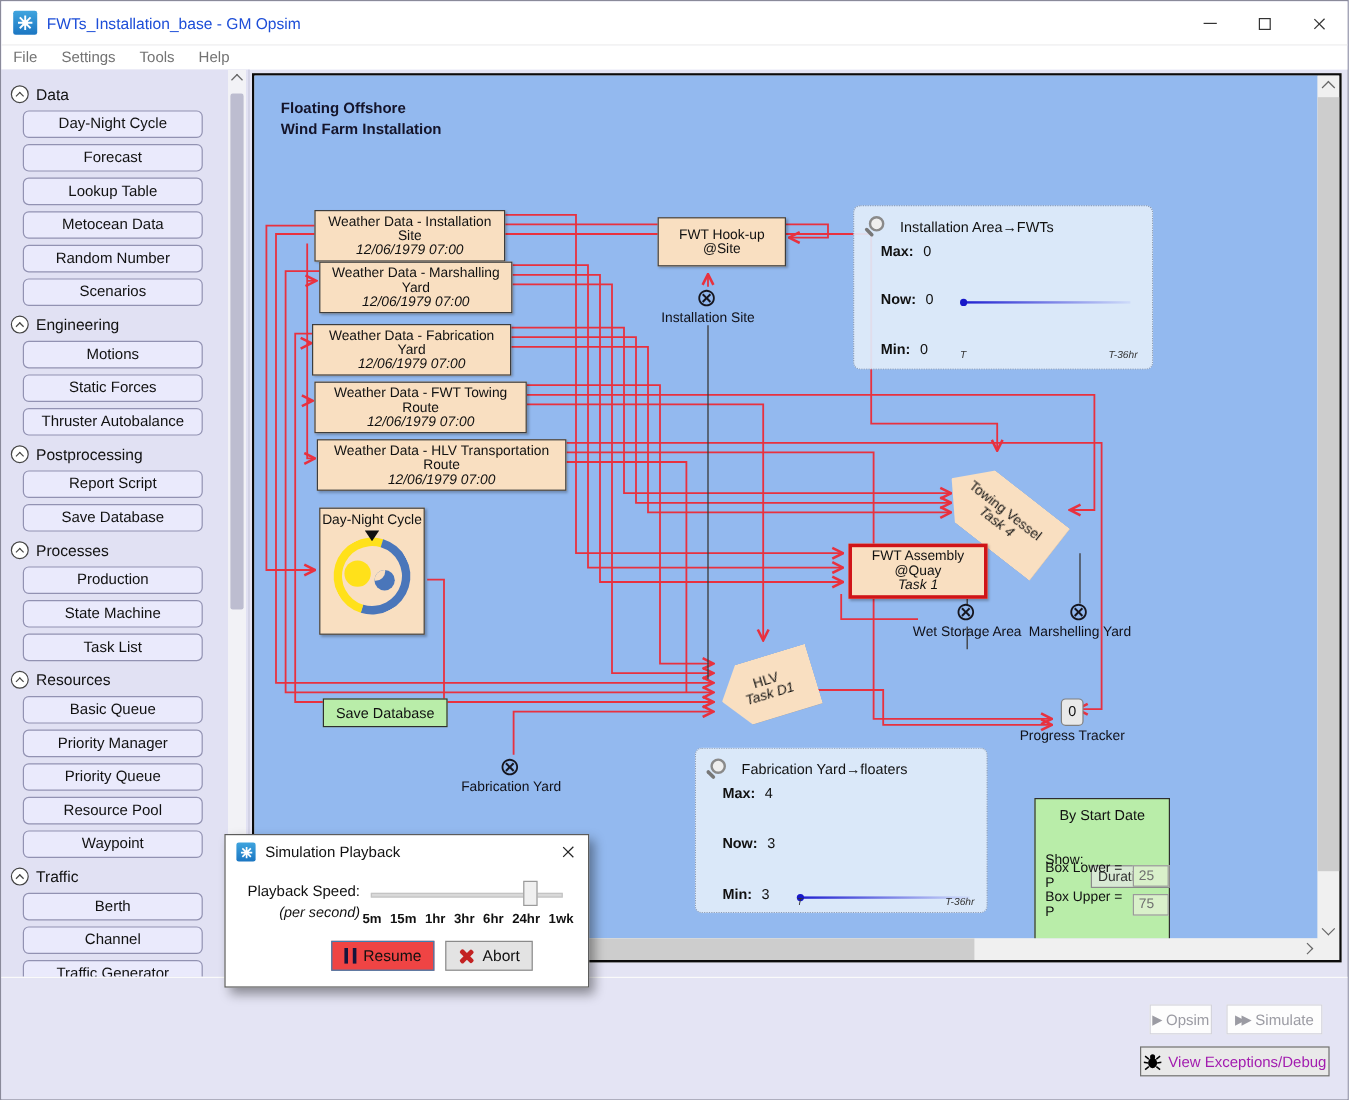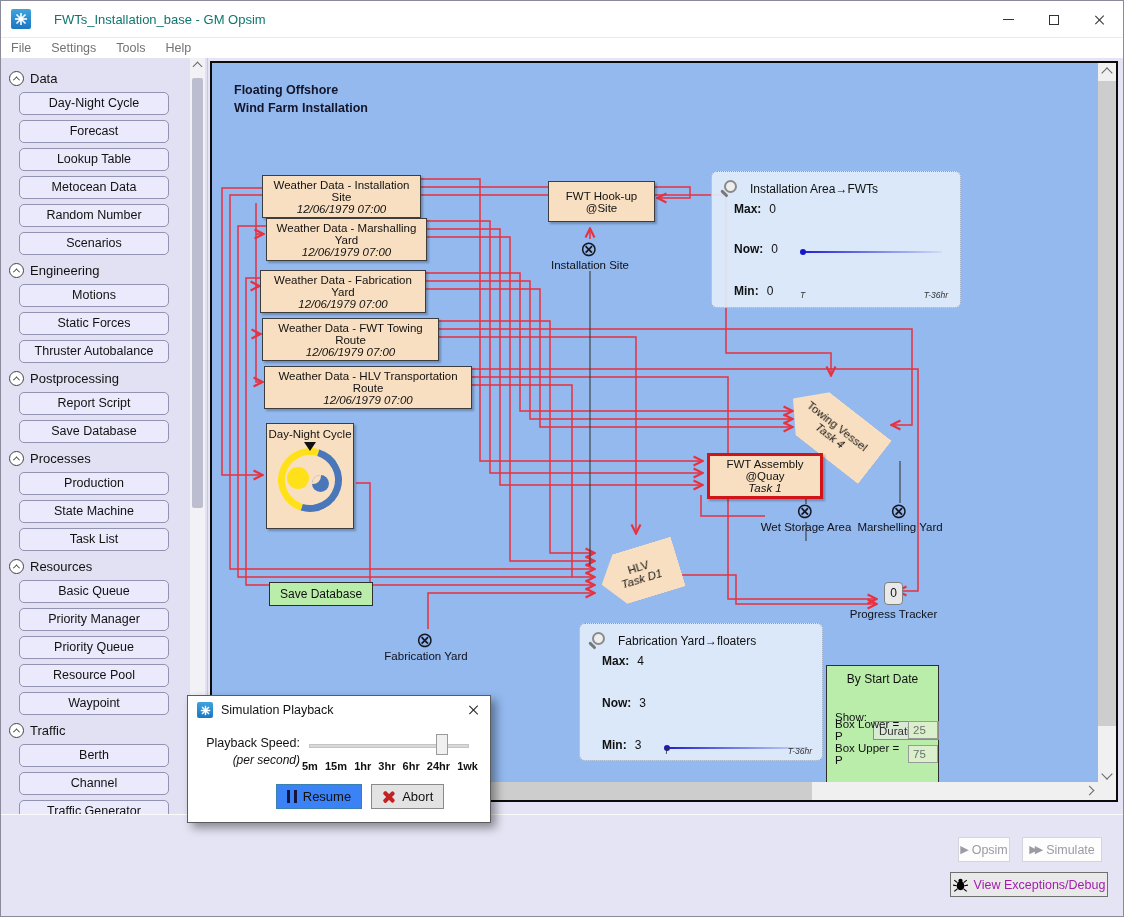--- a/index.html
+++ b/index.html
@@ -5,21 +5,21 @@
   * { margin:0; padding:0; box-sizing:border-box; }
   body { font-family:"Liberation Sans", sans-serif; background:#c9c9d6; }
   .window { position:relative; width:1124px; height:917px; background:#e4e4f4;
             border:1px solid #8a8a9a; overflow:hidden; }
 
   
   .titlebar { position:absolute; left:0; top:0; width:100%; height:37px; background:#fff;
               border-bottom:1px solid #ececec; display:flex; align-items:center; }
   .appicon { width:20px; height:20px; margin-left:10px; border-radius:2px;
              background:linear-gradient(#3fa4de,#1b76c2); display:flex; align-items:center; justify-content:center; }
-  .title-text { margin-left:23px; font-size:13px; color:#0f766e; }
+  .title-text { margin-left:8px; font-size:13px; color:#1d4ed8; }
   .wincontrols { position:absolute; right:0; top:0; height:37px; display:flex; }
   .winbtn { width:46px; height:37px; display:flex; align-items:center; justify-content:center; color:#333; }
   .glyph-min { width:11px; height:1.4px; background:#333; display:block; }
   .glyph-max { width:10px; height:10px; border:1.2px solid #333; display:block; }
   .xbars { position:relative; width:12px; height:12px; display:block; }
   .xbars::before, .xbars::after { content:''; position:absolute; left:5.4px; top:0; width:1.4px; height:12px; background:#333; }
   .xbars::before { transform:rotate(45deg); } .xbars::after { transform:rotate(-45deg); }
 
   
   .menubar { position:absolute; left:0; top:37px; width:100%; height:20px; background:#fff;
@@ -132,21 +132,21 @@
              font-style:italic; color:#111; }
   .slider-track { position:absolute; left:121px; top:48px; width:160px; height:4px; background:#d9d9d9;
                   border:1px solid #c4c4c4; }
   .slider-thumb { position:absolute; left:248px; top:38px; width:12px; height:21px; background:#f0f0f0;
                   border:1px solid #9a9a9a; }
   .ticks { position:absolute; left:114px; top:64px; width:176px; display:flex; justify-content:space-between;
            font-size:11px; font-weight:bold; color:#111; }
   .dlg-buttons { position:absolute; left:0; top:88px; width:100%; display:flex; justify-content:center; gap:9px; }
   .dlg-btn { height:25px; display:flex; align-items:center; gap:6px; font-size:13px; color:#111;
              padding:0 10px; }
-  .btn-resume { background:#3b82f6; border:1px solid #3c7fb1;margin-left:42px; }
+  .btn-resume { background:#ef4444; border:1px solid #3c7fb1;margin-left:42px; }
   .btn-abort { background:#e3e3e3; border:1px solid #8a8a8a; }
   .pause-ic { width:10px; height:13px; border-left:3.6px solid #14143c; border-right:3.6px solid #14143c; }
   .redx { position:relative; width:14px; height:14px; }
   .redx::before, .redx::after { content:''; position:absolute; left:5.2px; top:0; width:3.6px; height:14px;
             background:#c32222; border-radius:1.5px; }
   .redx::before { transform:rotate(45deg); } .redx::after { transform:rotate(-45deg); }
 
   
   .bottombar { position:absolute; left:0; top:813px; width:100%; height:104px; background:#e4e4f4;
                border-top:1px solid #fafafa; }
@@ -406,21 +406,21 @@
         <div class="g-row" style="top:30px"><span class="g-lab">Max:</span><span class="g-val">4</span></div>
         <div class="g-row" style="top:72px"><span class="g-lab">Now:</span><span class="g-val">3</span></div>
         <div class="g-row" style="top:114px"><span class="g-lab">Min:</span><span class="g-val">3</span></div>
         <div class="spark" style="left:86px;top:123px;width:142px">
             <span class="spark-dot"></span>
           </div>
         <div class="g-axis" style="left:84px;bottom:4px">T</div>
         <div class="g-axis" style="right:10px;bottom:4px">T-36hr</div>
       </div>
 
-      <div class="bsd" style="left:614px;top:602px;width:113px;height:128px">
+      <div class="bsd" style="left:650px;top:602px;width:113px;height:128px">
         <div class="bsd-title">By Start Date</div>
         <div class="bsd-row" style="top:27px">
           <span>Show:</span>
           <div class="bsd-select">
             <span>Duration</span>
             <span class="sel-chev"></span>
           </div>
         </div>
         <div class="bsd-row" style="top:52px">
           <span>Box Lower = P</span>

